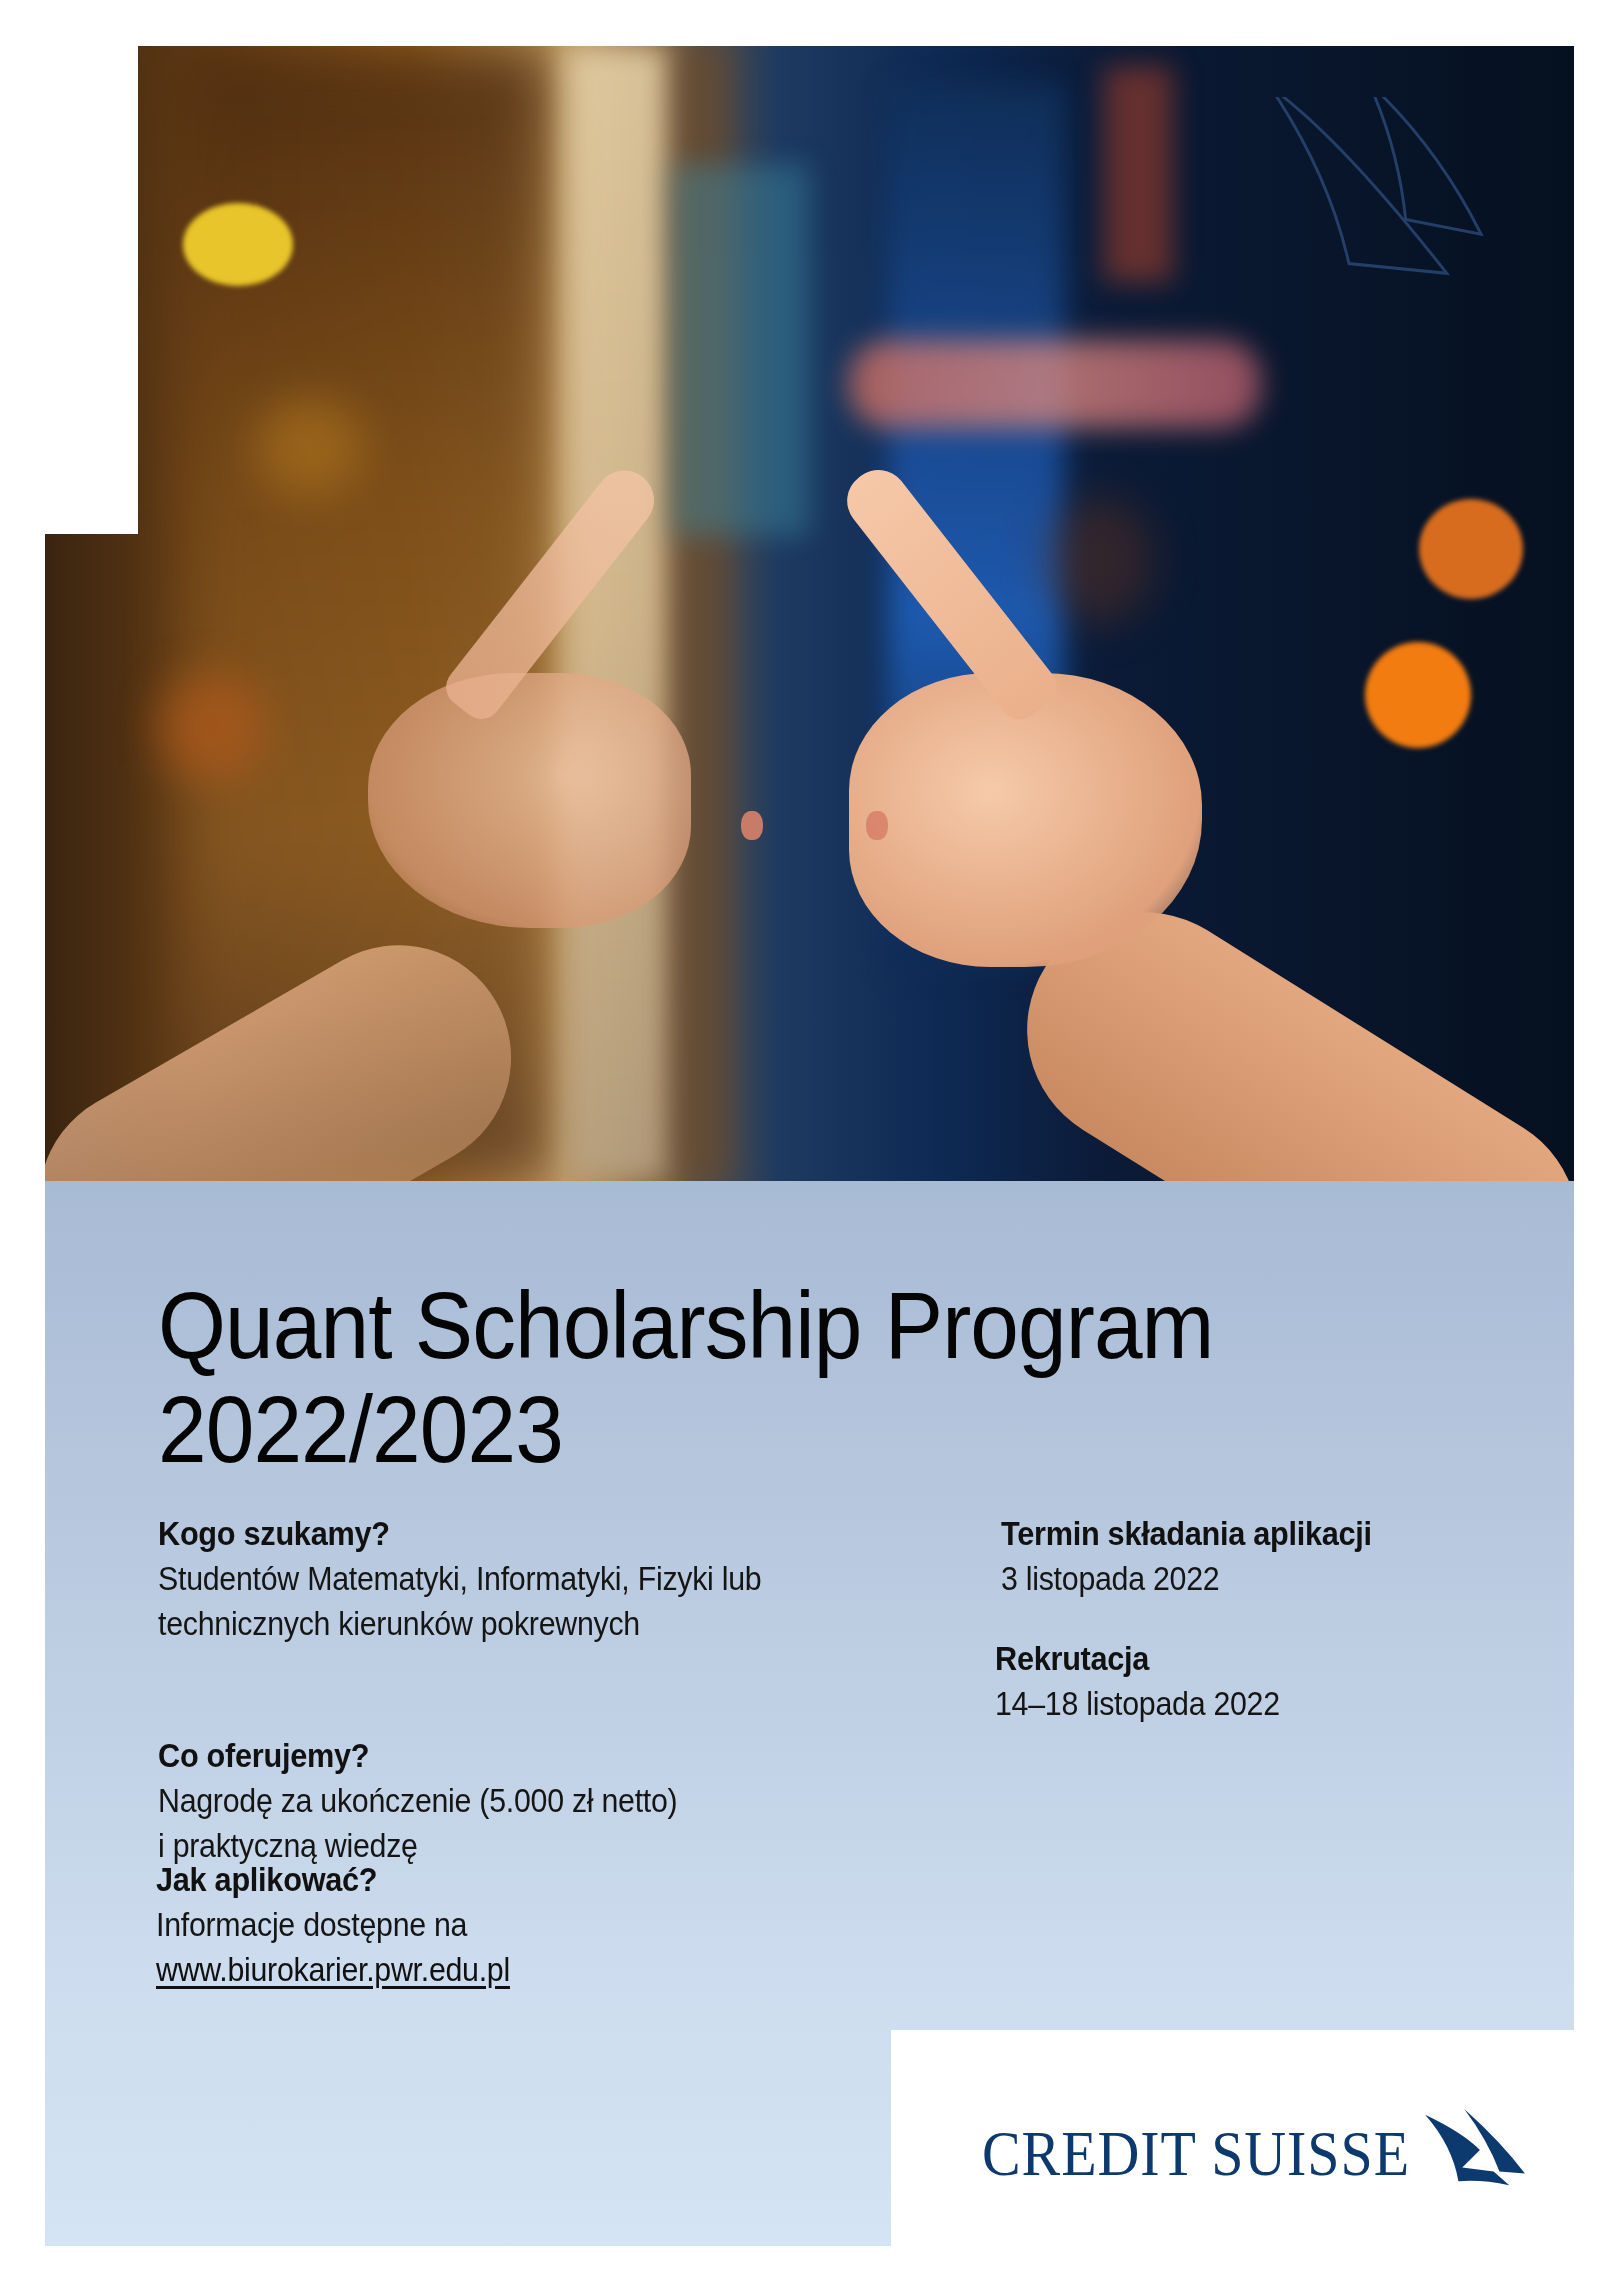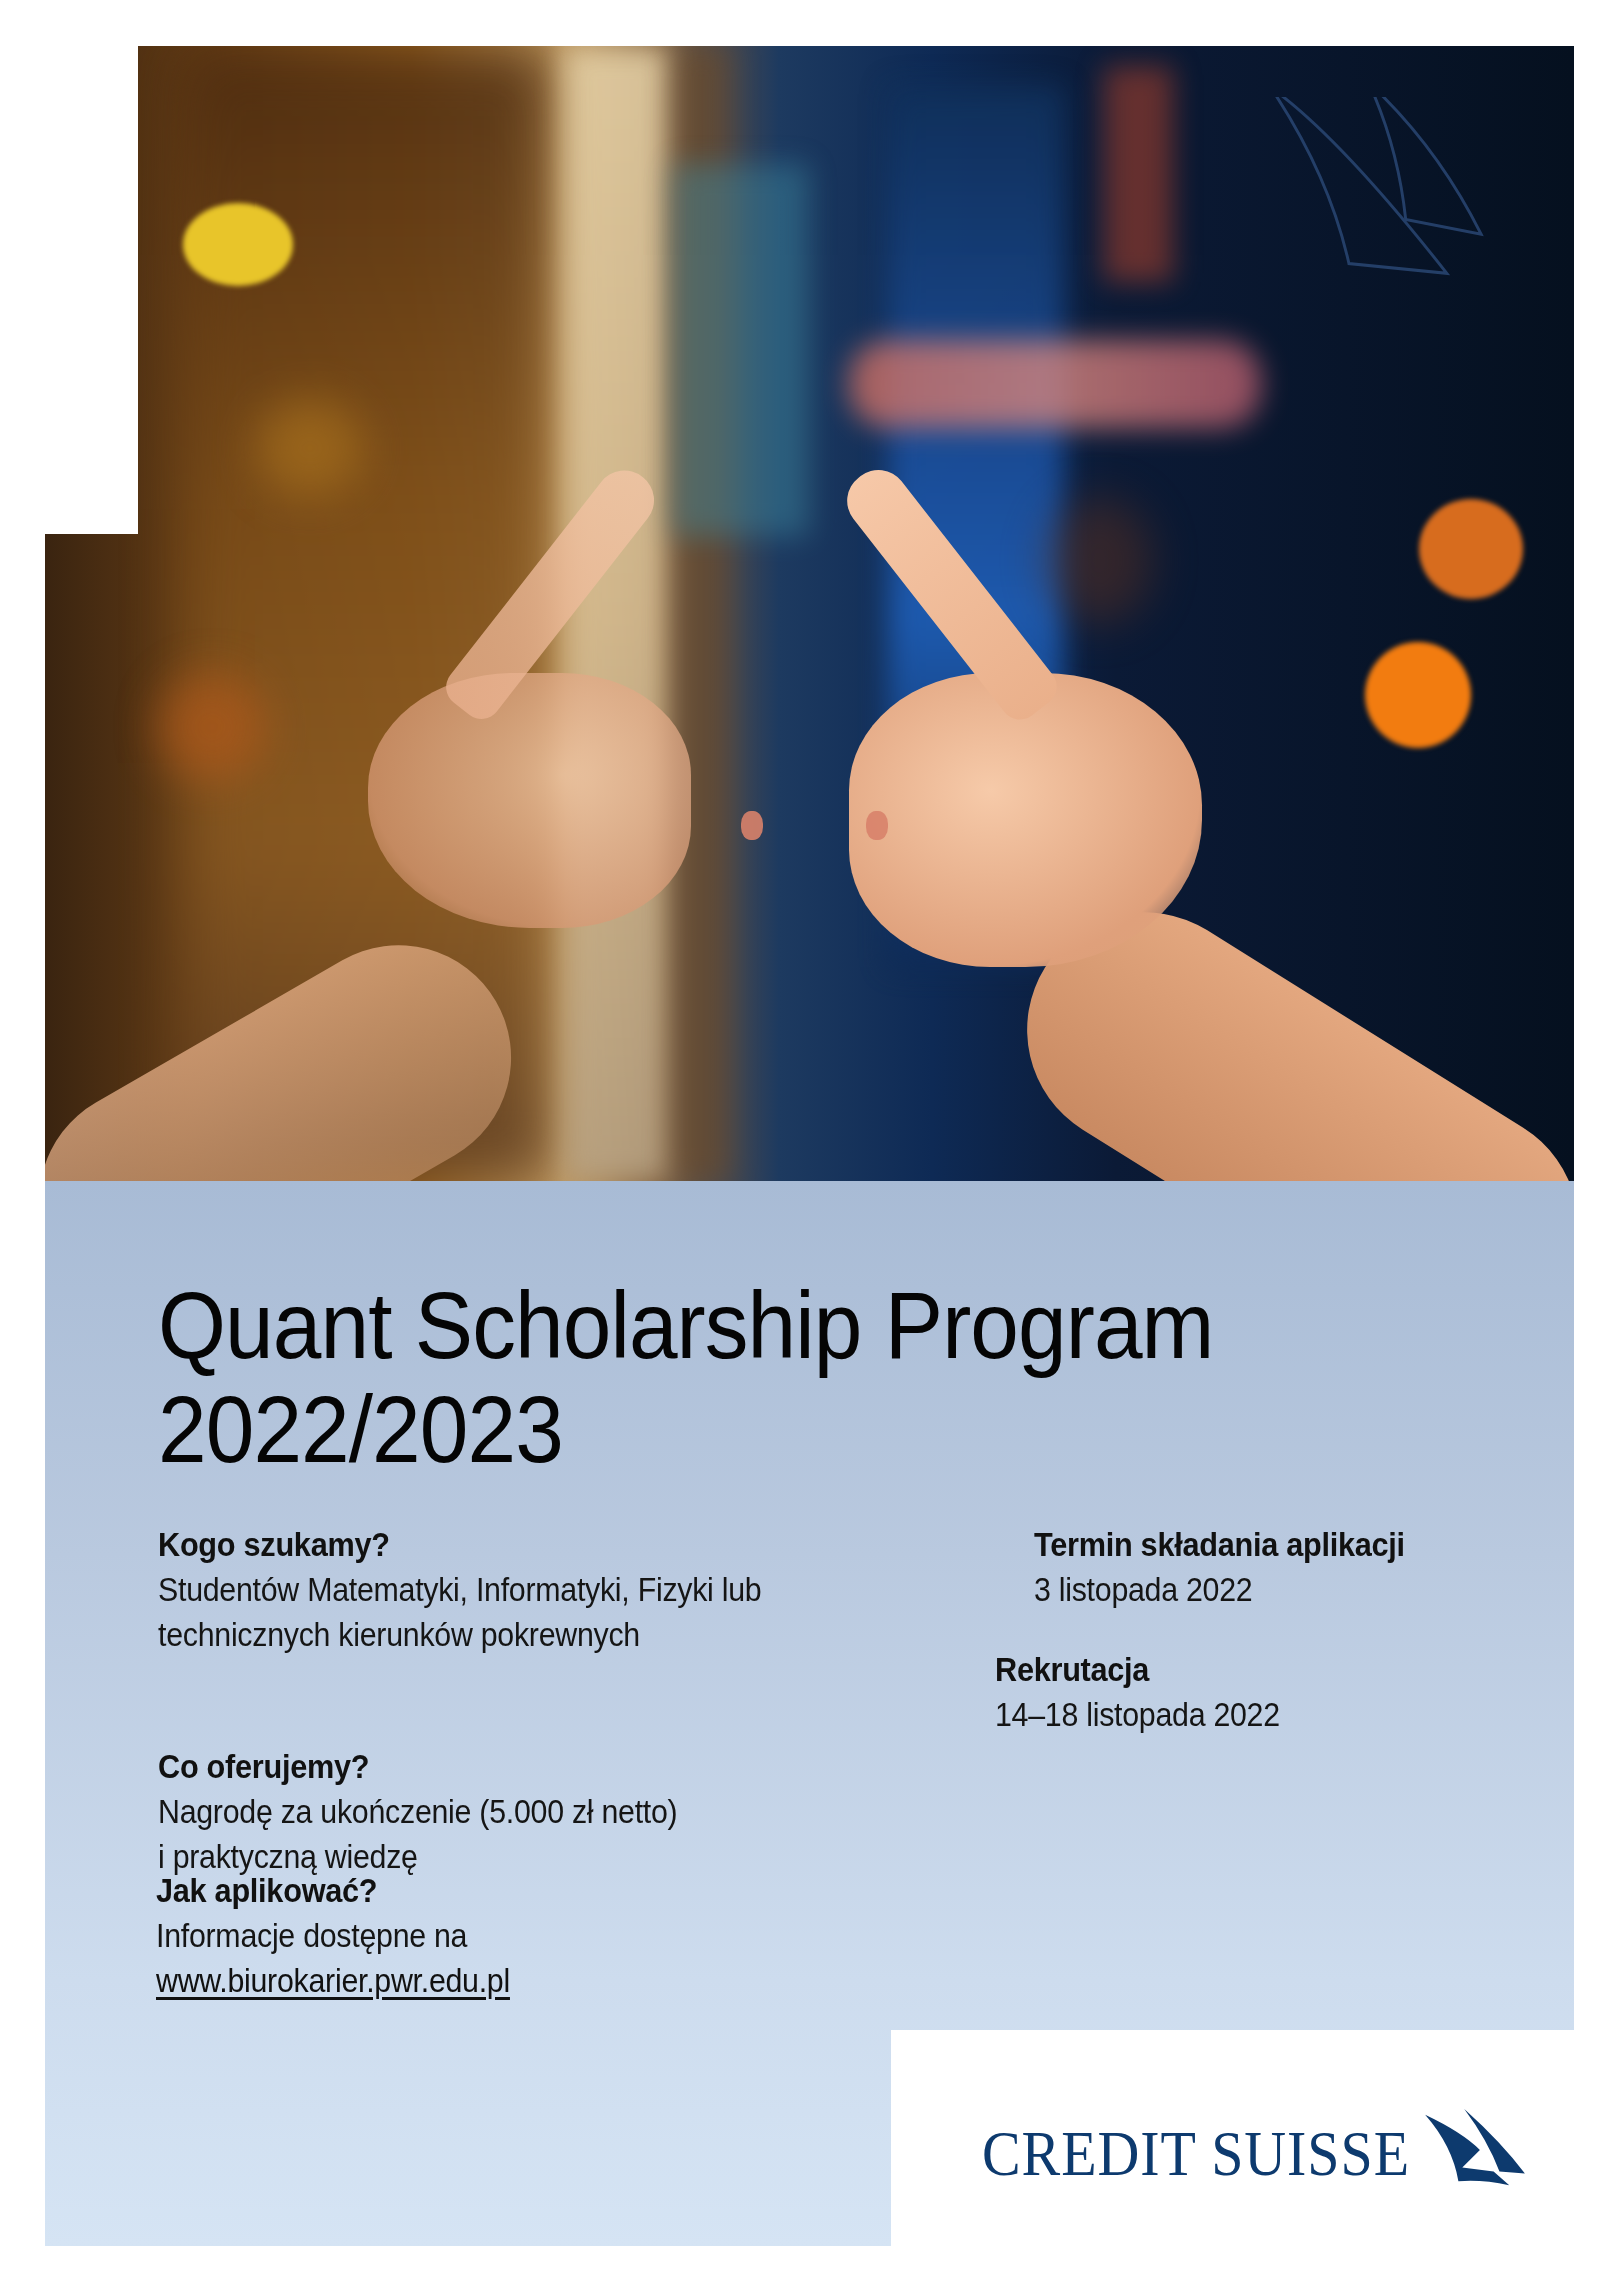--- a/index.html
+++ b/index.html
@@ -65,21 +65,21 @@
     background: linear-gradient(180deg, #a8bbd5 0%, #b9c9df 35%, #cddcee 75%, #d5e4f4 100%);
   }
 
   .title {
     position: absolute; left: 158px; top: 1274px; margin: 0;
     font-family: "Liberation Sans", sans-serif; font-weight: 400;
     font-size: 94px; line-height: 104px; color: #050505; letter-spacing: -1px;
     transform: scaleX(0.93); transform-origin: left top;
   }
 
-  .info-block { position: absolute; color: #111; margin-top: 11px; }
+  .info-block { position: absolute; color: #111; }
   .info-block .h {
     font-family: "Liberation Sans", sans-serif; font-weight: 700;
     font-size: 33px; line-height: 45px; letter-spacing: -0.3px;
     transform: scaleX(0.93); transform-origin: left top; white-space: nowrap;
   }
   .info-block .b {
     font-family: "Liberation Sans", sans-serif; font-weight: 400;
     font-size: 33px; line-height: 45px; letter-spacing: -0.3px;
     transform: scaleX(0.92); transform-origin: left top; white-space: nowrap; color: #151515;
   }
@@ -151,21 +151,21 @@
   <div class="b">Nagrodę za ukończenie (5.000 zł netto)</div>
   <div class="b">i praktyczną wiedzę</div>
 </div>
 
 <div class="info-block" style="left:156px;top:1857px;">
   <div class="h">Jak aplikować?</div>
   <div class="b">Informacje dostępne na</div>
   <a class="b" href="#">www.biurokarier.pwr.edu.pl</a>
 </div>
 
-<div class="info-block" style="left:1034px;top:1511px;">
+<div class="info-block" style="left:1001px;top:1511px;">
   <div class="h">Termin składania aplikacji</div>
   <div class="b">3 listopada 2022</div>
 </div>
 
 <div class="info-block" style="left:995px;top:1636px;">
   <div class="h">Rekrutacja</div>
   <div class="b">14–18 listopada 2022</div>
 </div>
 
 <div class="logo-box"></div>

